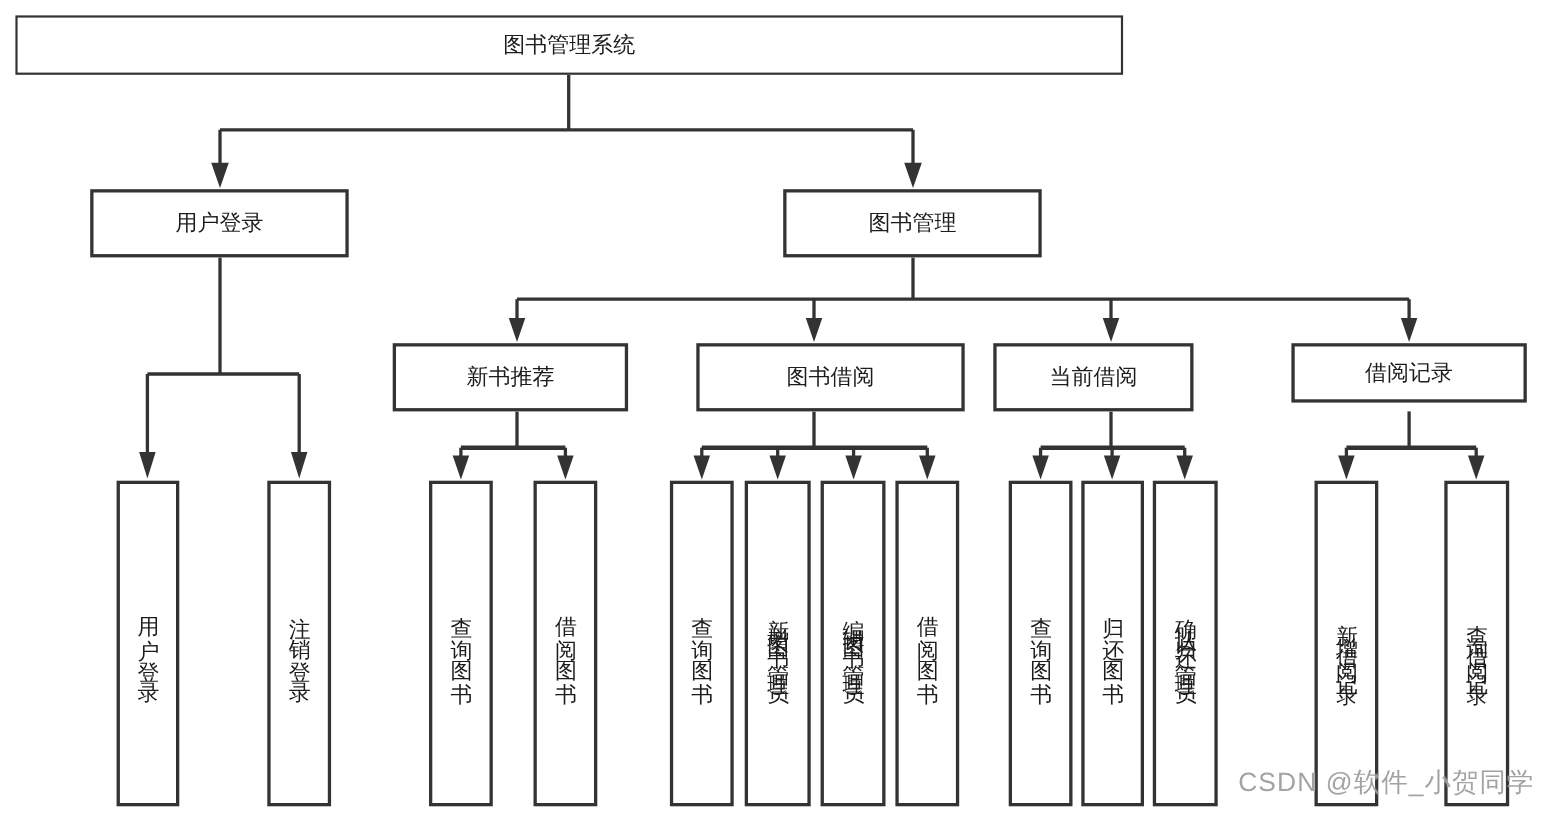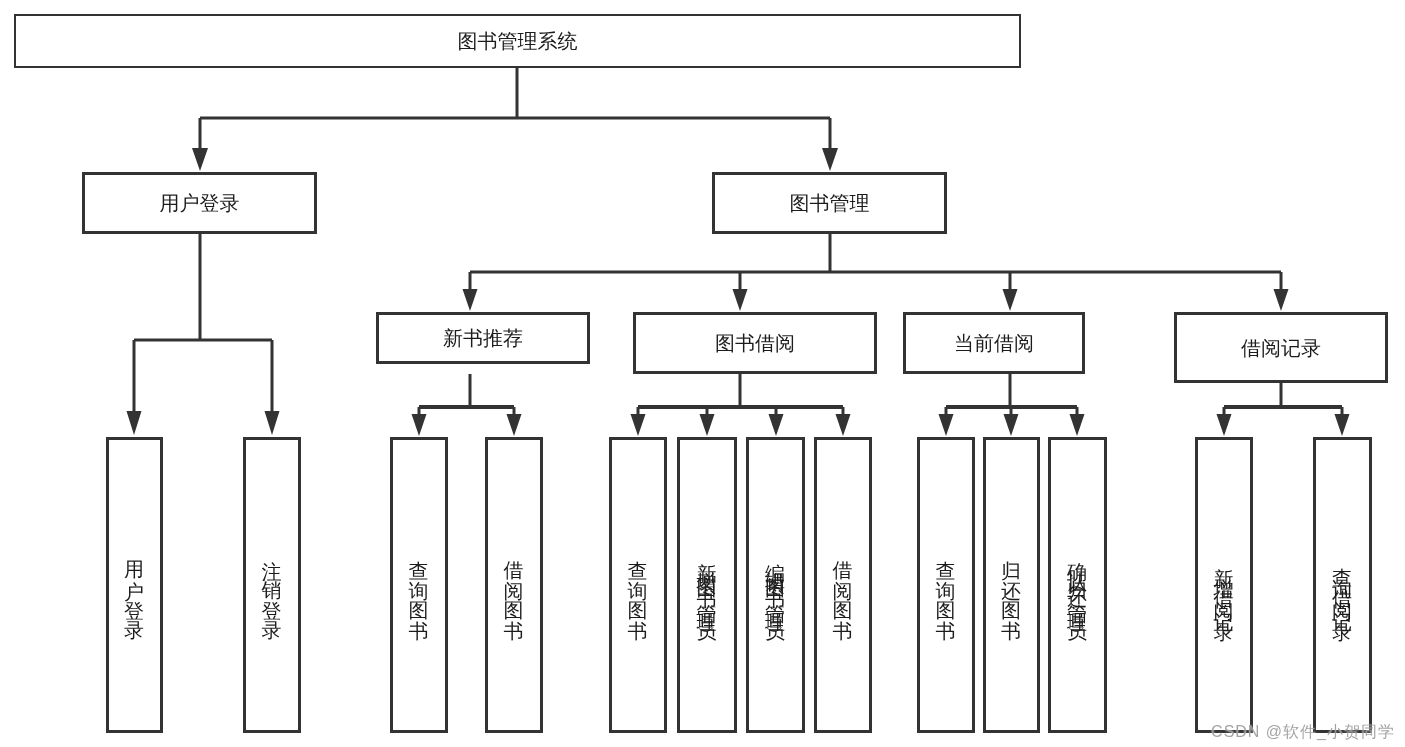--- a/index.html
+++ b/index.html
@@ -13,22 +13,22 @@
     border:3px solid #333333; background:#ffffff;
     display:flex; align-items:center; justify-content:center;
     color:#1c1c1c; font-size:20px; line-height:1; z-index:2;
   }
   .box.root { border-width:2px; }
   .vbox span { writing-mode:vertical-rl; text-orientation:mixed; display:block; }
   .ls4 span { letter-spacing:1.0em; }
   .ls6 span { letter-spacing:0.55em; }
   .ls9 span { letter-spacing:0.42em; }
   .watermark {
-    position:absolute; right:10px; bottom:4px; z-index:5;
-    font-size:16px; color:rgba(150,150,150,0.88); letter-spacing:1px;
+    position:absolute; right:10px; bottom:20px; z-index:5;
+    font-size:24px; color:rgba(150,150,150,0.88); letter-spacing:1px;
     text-shadow:0 0 2px rgba(255,255,255,0.8);
   }
 </style>
 </head>
 <body>
 
 <div class="canvas">
 
   <svg class="connectors" viewBox="0 0 1405 747" xmlns="http://www.w3.org/2000/svg">
     <g stroke="#333333" stroke-width="3" fill="none">
@@ -105,30 +105,30 @@
     <span>图书管理系统</span>
   </div>
 
   <div class="box" style="left:82px;top:172px;width:235px;height:62px">
     <span>用户登录</span>
   </div>
   <div class="box" style="left:712px;top:172px;width:235px;height:62px">
     <span>图书管理</span>
   </div>
 
-  <div class="box" style="left:376px;top:312px;width:214px;height:52px">
+  <div class="box" style="left:357px;top:312px;width:214px;height:62px">
     <span>新书推荐</span>
   </div>
   <div class="box" style="left:633px;top:312px;width:244px;height:62px">
     <span>图书借阅</span>
   </div>
   <div class="box" style="left:903px;top:312px;width:182px;height:62px">
     <span>当前借阅</span>
   </div>
-  <div class="box" style="left:1174px;top:312px;width:214px;height:71px">
+  <div class="box" style="left:1174px;top:312px;width:214px;height:54px">
     <span>借阅记录</span>
   </div>
 
   <div class="box vbox ls4" style="left:106px;top:437px;width:57px;height:296px">
     <span>用户登录</span>
   </div>
   <div class="box vbox ls4" style="left:243px;top:437px;width:58px;height:296px">
     <span>注销登录</span>
   </div>
 

